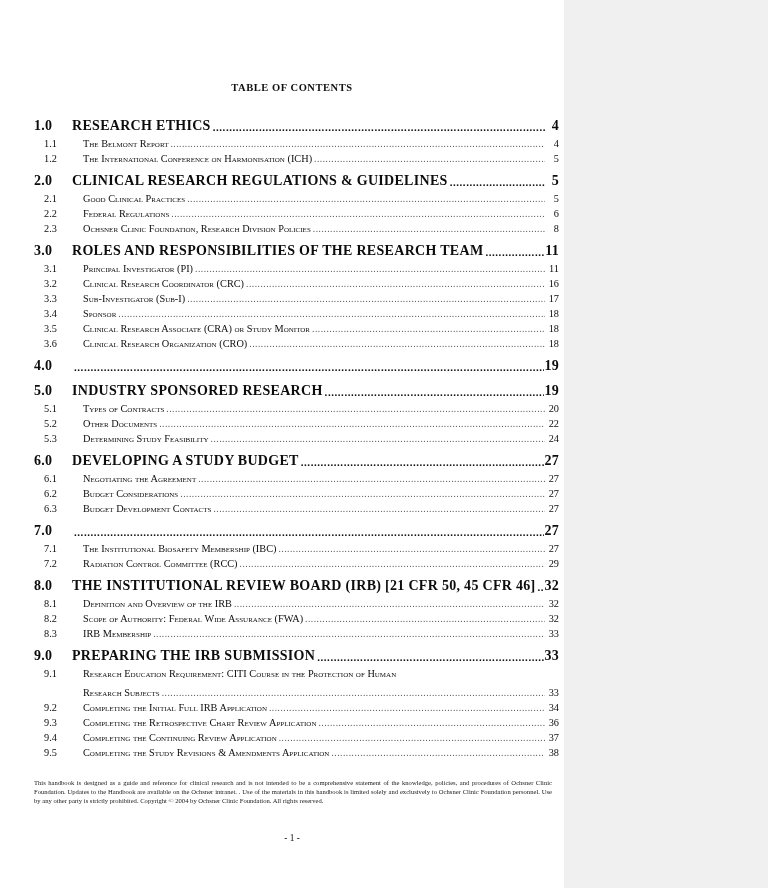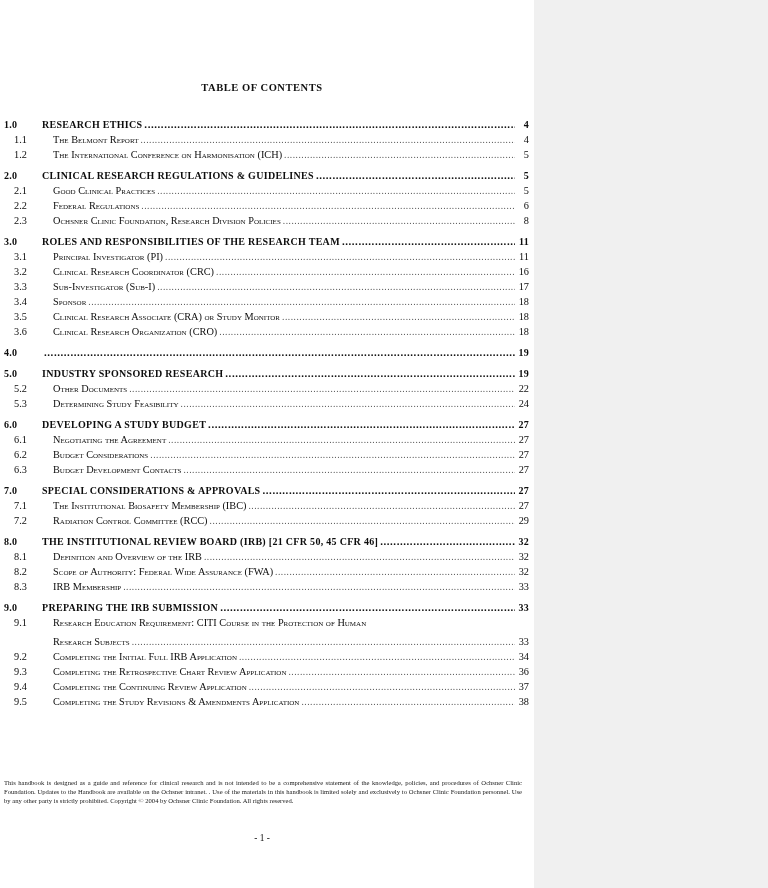--- a/index.html
+++ b/index.html
@@ -13,20 +13,21 @@
     font-family: "Liberation Serif", "DejaVu Serif", serif;
     overflow: hidden;
   }
   .page {
     position: absolute;
     left: 0;
     top: 0;
     width: 534px;
     height: 888px;
     background: #ffffff;
+    padding-left: 30px;
   }
   .page-inner {
     position: relative;
     width: 534px;
     height: 888px;
   }
   .toc-title {
     position: absolute;
     top: 82px;
     left: 0;
@@ -71,25 +72,26 @@
     letter-spacing: 0.6px;
   }
   .toc-row .pg {
     flex: 0 0 auto;
     text-align: right;
     min-width: 13px;
   }
 
   
   .lvl1 {
-    font-size: 10px;
+    font-size: 14px;
     font-weight: bold;
     letter-spacing: 0.25px;
     margin-top: 9px;
     margin-bottom: 2px;
+    align-items: center;
   }
   .lvl1 .num { width: 38px; padding-left: 4px; }
   .lvl1 .label { letter-spacing: 0.3px; }
   .lvl1 .leader::before { font-weight: bold; letter-spacing: 0.55px; font-size: 11px; }
   .lvl1 .pg { font-weight: bold; }
 
   
   .lvl2 {
     font-size: 10.3px;
     font-weight: normal;
@@ -231,20 +233,26 @@
           <span class="leader"></span>
           <span class="pg">19</span>
         </div>
         <div class="toc-row lvl1">
           <span class="num">5.0</span>
           <span class="label">INDUSTRY SPONSORED RESEARCH</span>
           <span class="leader"></span>
           <span class="pg">19</span>
         </div>
         <div class="toc-row lvl2">
+          <span class="num">5.1</span>
+          <span class="label">Types of Contracts</span>
+          <span class="leader"></span>
+          <span class="pg">20</span>
+        </div>
+        <div class="toc-row lvl2">
           <span class="num">5.2</span>
           <span class="label">Other Documents</span>
           <span class="leader"></span>
           <span class="pg">22</span>
         </div>
         <div class="toc-row lvl2">
           <span class="num">5.3</span>
           <span class="label">Determining Study Feasibility</span>
           <span class="leader"></span>
           <span class="pg">24</span>
@@ -268,21 +276,20 @@
           <span class="pg">27</span>
         </div>
         <div class="toc-row lvl2">
           <span class="num">6.3</span>
           <span class="label">Budget Development Contacts</span>
           <span class="leader"></span>
           <span class="pg">27</span>
         </div>
         <div class="toc-row lvl1">
           <span class="num">7.0</span>
-          <span class="label">SPECIAL CONSIDERATIONS &amp; APPROVALS</span>
           <span class="leader"></span>
           <span class="pg">27</span>
         </div>
         <div class="toc-row lvl2">
           <span class="num">7.1</span>
           <span class="label">The Institutional Biosafety Membership (IBC)</span>
           <span class="leader"></span>
           <span class="pg">27</span>
         </div>
         <div class="toc-row lvl2">

